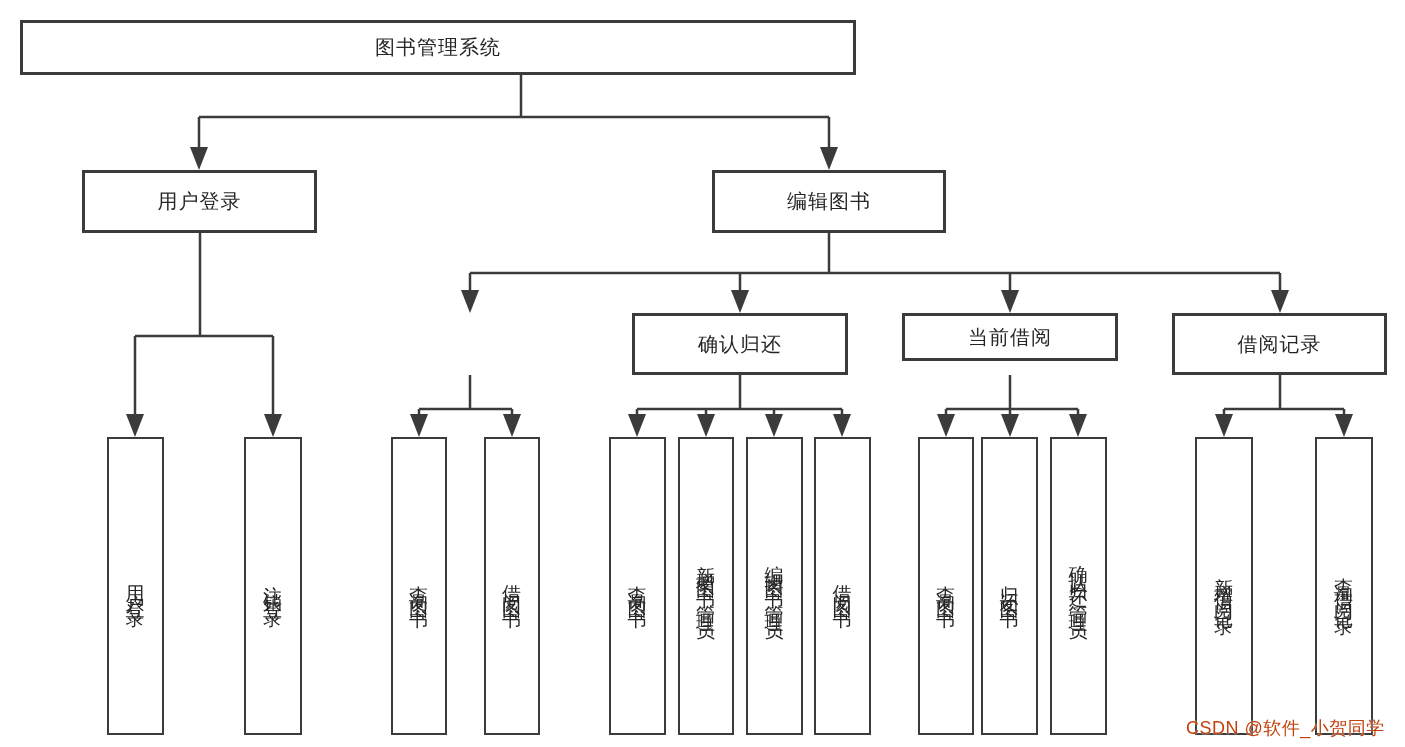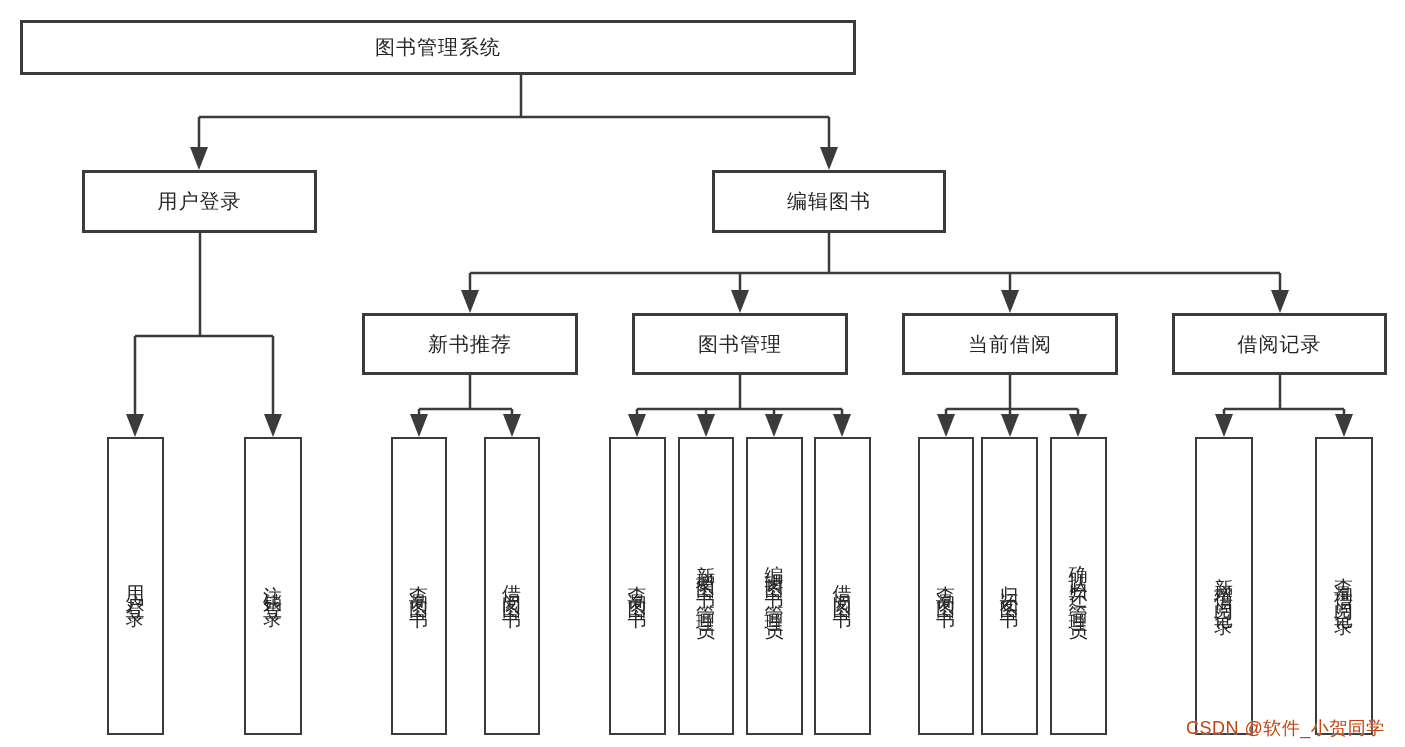--- a/index.html
+++ b/index.html
@@ -103,27 +103,24 @@
     <span>图书管理系统</span>
   </div>
 
   <div class="node-h" style="left:82px; top:170px; width:235px; height:63px;">
     <span>用户登录</span>
   </div>
   <div class="node-h" style="left:712px; top:170px; width:234px; height:63px;">
     <span>编辑图书</span>
   </div>
 
-  <div class="node-h" style="left:362px; top:313px; width:216px; height:62px;">
-    <span>新书推荐</span>
+  <div class="node-h" style="left:632px; top:313px; width:216px; height:62px;">
+    <span>确认归还</span>
   </div>
-  <div class="node-h" style="left:632px; top:313px; width:216px; height:62px;">
-    <span>图书管理</span>
-  </div>
-  <div class="node-h" style="left:902px; top:313px; width:216px; height:62px;">
+  <div class="node-h" style="left:902px; top:313px; width:216px; height:48px;">
     <span>当前借阅</span>
   </div>
   <div class="node-h" style="left:1172px; top:313px; width:215px; height:62px;">
     <span>借阅记录</span>
   </div>
 
   <div class="node-v" style="left:107px; width:57px;">
     <span>用户登录</span>
   </div>
   <div class="node-v" style="left:244px; width:58px;">

